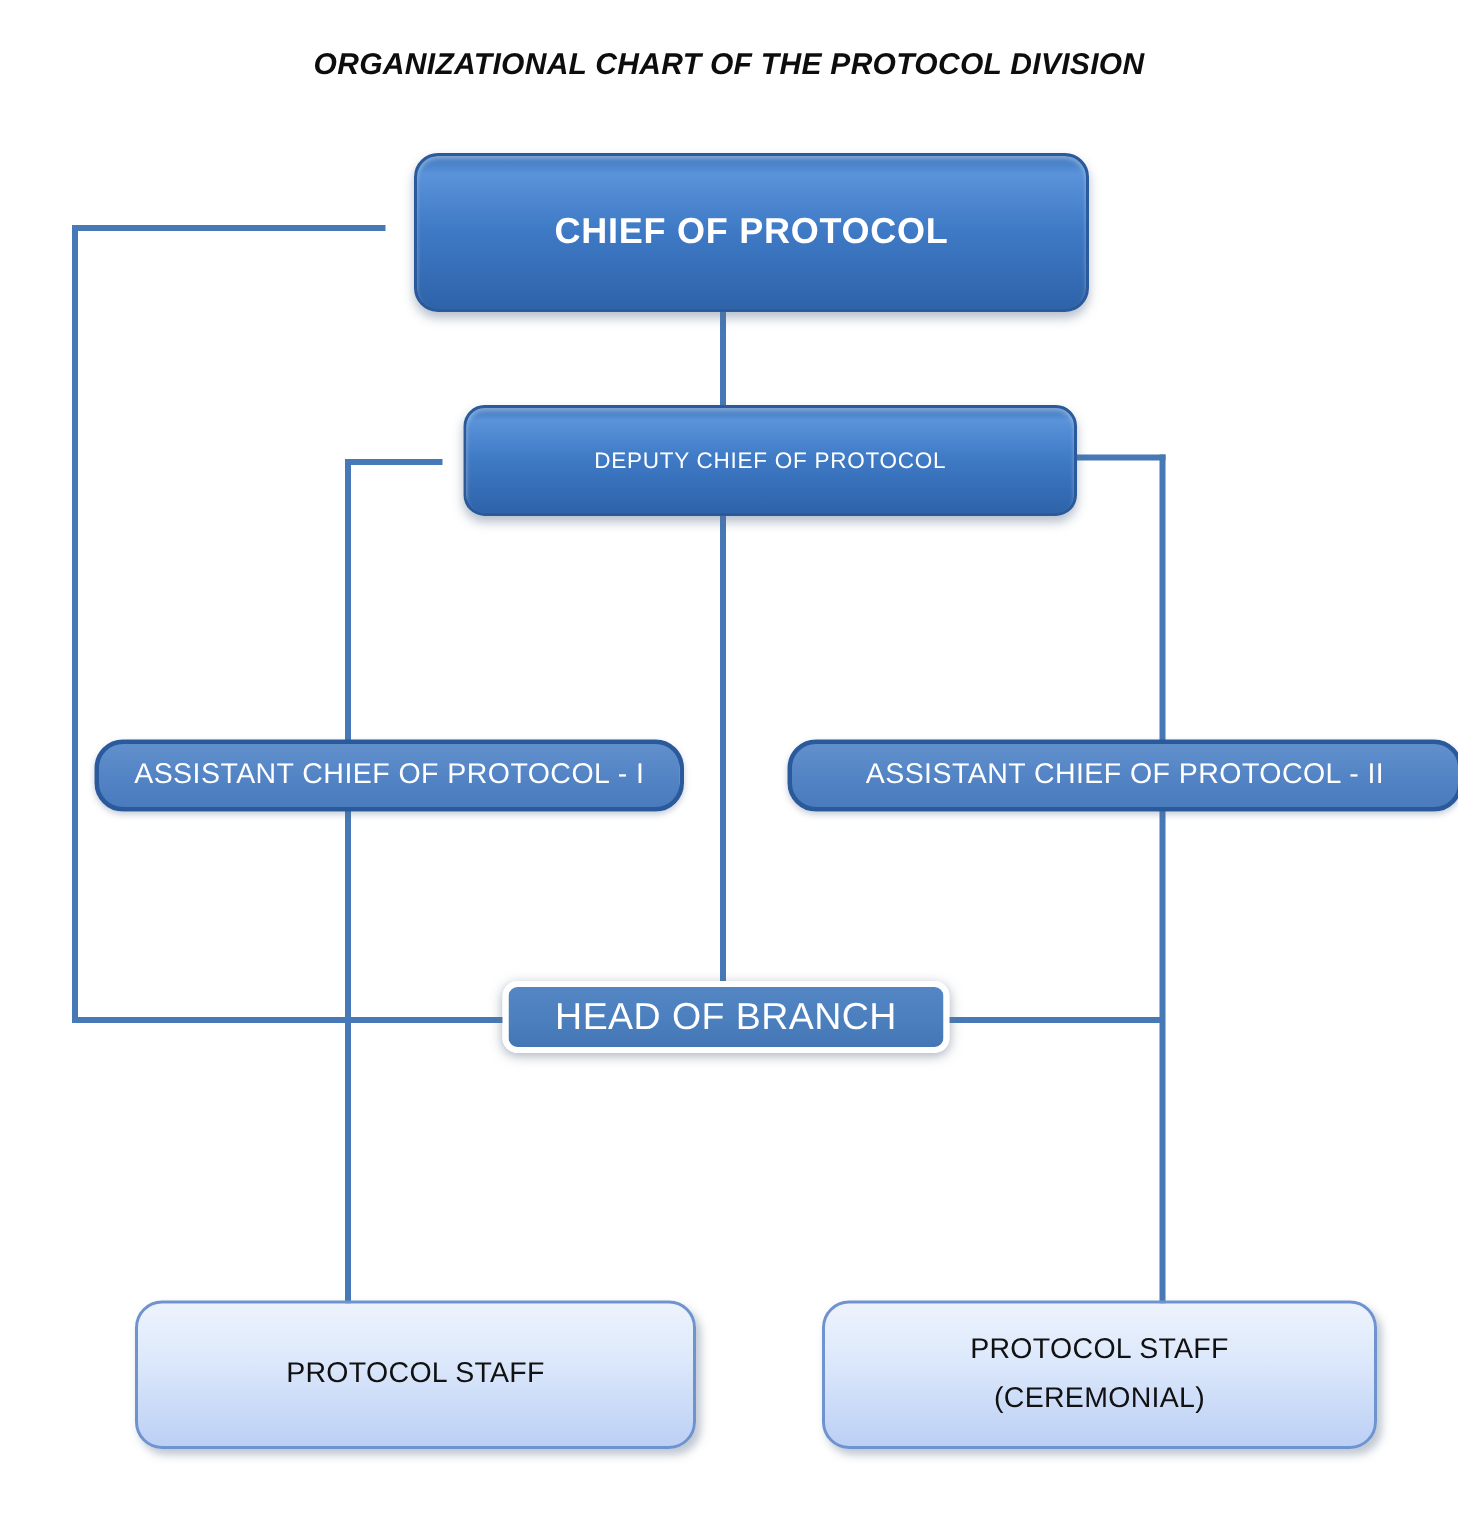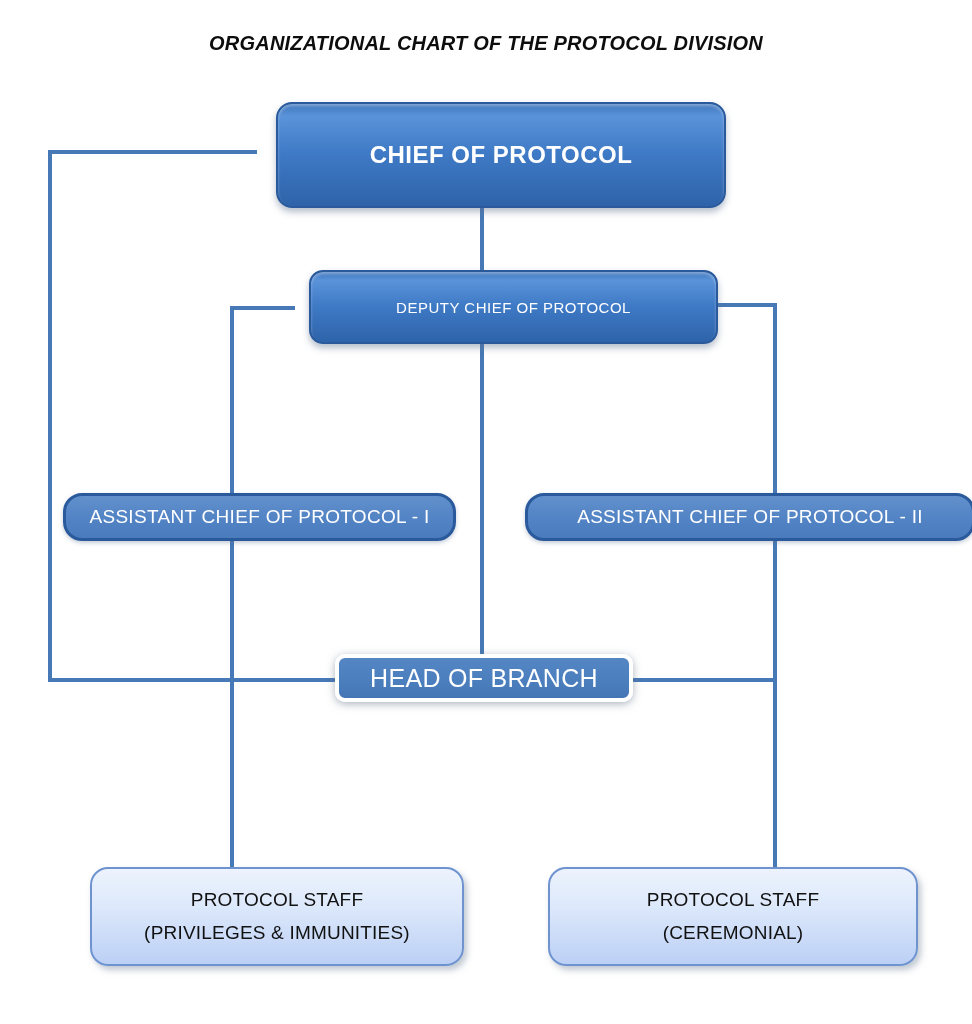--- a/index.html
+++ b/index.html
@@ -134,21 +134,20 @@
   <div class="node node-assistant assistant2">
     <span>ASSISTANT CHIEF OF PROTOCOL - II</span>
   </div>
 
   <div class="node head">
     <span>HEAD OF BRANCH</span>
   </div>
 
   <div class="node node-staff staff1">
     <span class="staff-line">PROTOCOL STAFF</span>
-    <span class="staff-line">(PRIVILEGES &amp; IMMUNITIES)</span>
   </div>
 
   <div class="node node-staff staff2">
     <span class="staff-line">PROTOCOL STAFF</span>
     <span class="staff-line">(CEREMONIAL)</span>
   </div>
 
 </div>
 
 </body></html>

